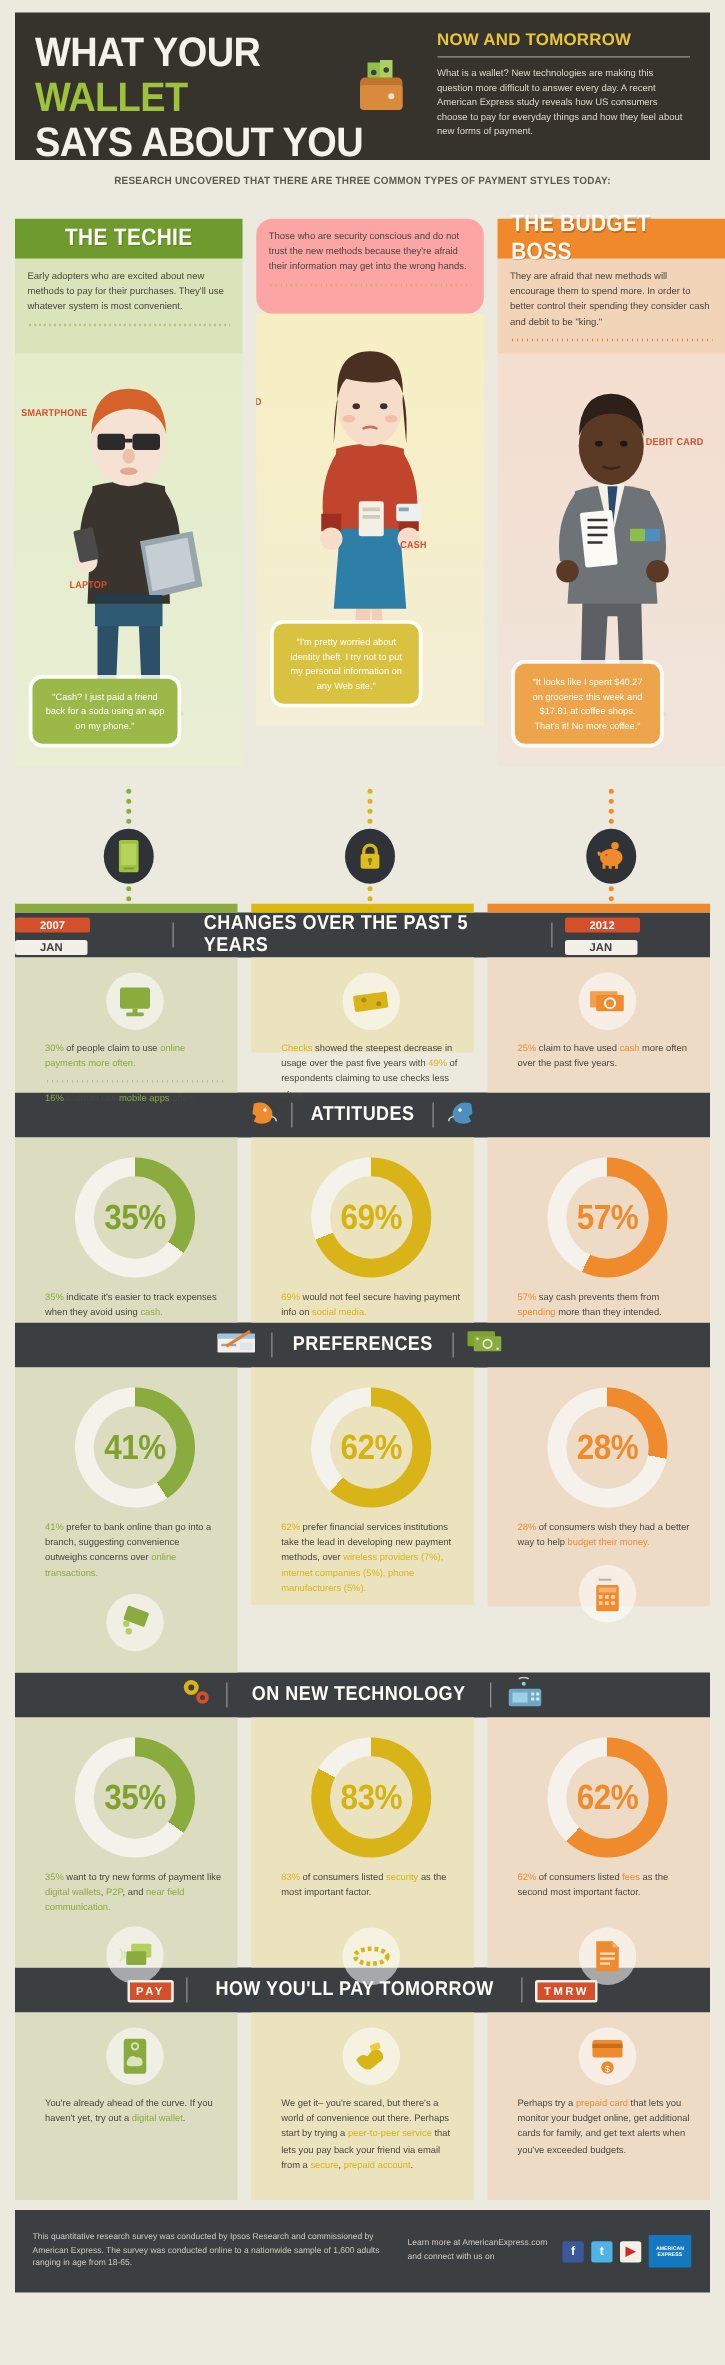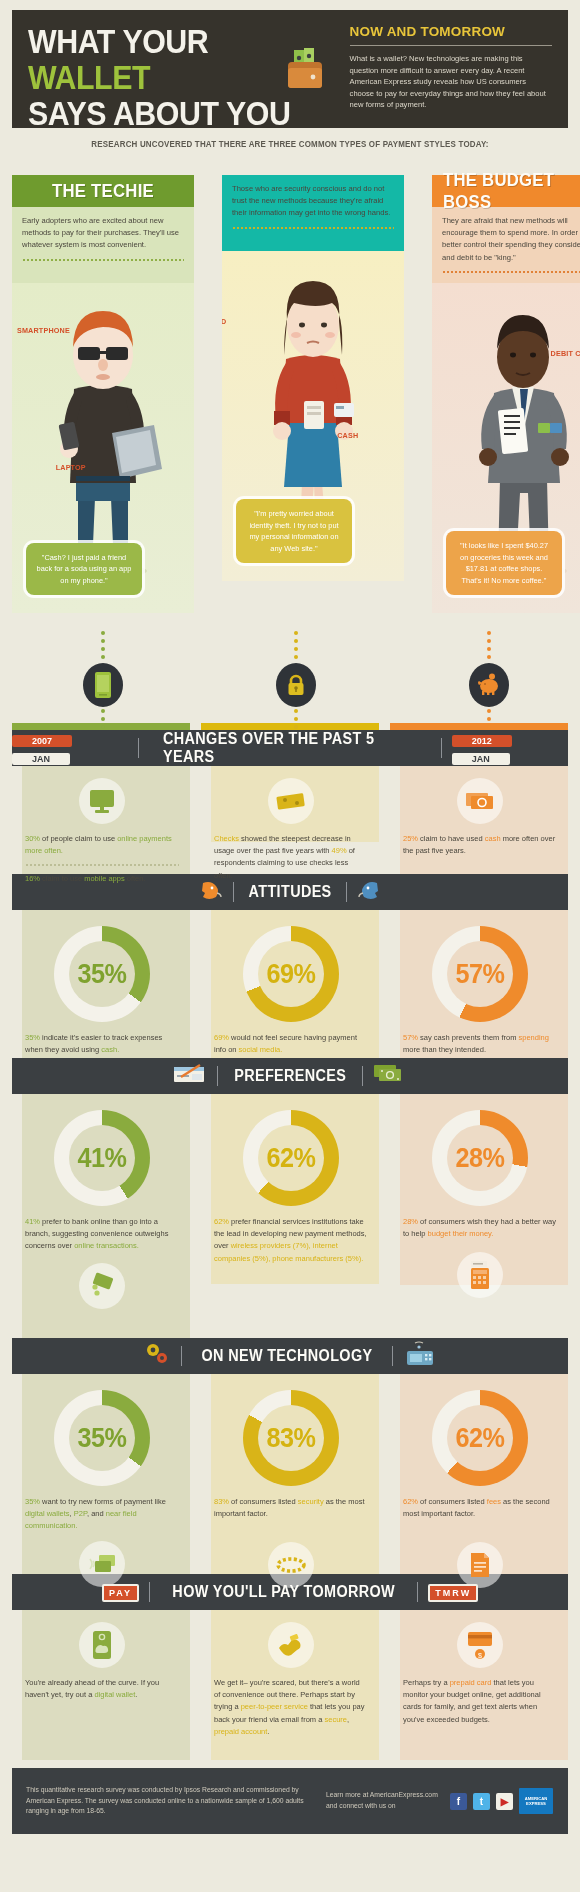--- a/index.html
+++ b/index.html
@@ -46,37 +46,37 @@
   
   .research-line {
     text-align: center; color: #5d5a51;
     font-size: 8.4px; font-weight: bold; letter-spacing: 0.2px;
     margin: 11px 0 8px 0;
     font-family: "Liberation Sans Narrow","Liberation Sans",sans-serif;
     transform: scaleX(0.95);
   }
 
   
-  .personas { display: flex; gap: 28px; padding: 18px 12px; justify-content: space-between; }
+  .personas { display: flex; gap: 11px; padding: 18px 12px; justify-content: space-between; }
   .persona { width: 182px; position: relative; }
   .persona-head {
     height: 32px; display: flex; align-items: center; justify-content: center;
   }
   .persona-head span {
     font-family: "Liberation Sans Narrow","Liberation Sans",sans-serif;
     font-weight: bold; font-size: 19px; color: #fdfcf7;
     letter-spacing: 0.3px; transform: scaleX(0.88);
     text-shadow: 1px 1px 0 rgba(0,0,0,0.18);
   }
   .p1 .persona-head { background: #6f9b2e; }
   .p2 .persona-head { background: #ddb90d; }
   .p3 .persona-head { background: #f0892c; }
   .persona-body { padding: 8px 10px 6px 10px; height: 76px; }
   .p1 .persona-body { background: #d9e4bb; }
-  .p2 .persona-body { background: #14b8a6; }
+  .p2 .persona-body { background: #fca5a5; border-radius: 13px; }
   .p3 .persona-body { background: #f2d4b9; }
   .persona-body p { font-size: 7.6px; line-height: 12.2px; color: #4a463d; }
   .dots-rule { height: 2px; margin-top: 7px;
     background-image: radial-gradient(circle, #c8692e 0.7px, transparent 0.8px);
     background-size: 4px 2px; }
   .p1 .dots-rule { background-image: radial-gradient(circle,#8aab3e 0.7px,transparent 0.8px); }
   .p2 .dots-rule { background-image: radial-gradient(circle,#d8b21a 0.7px,transparent 0.8px); }
   .p3 .dots-rule { background-image: radial-gradient(circle,#e07b2c 0.7px,transparent 0.8px); }
 
   .persona-scene { height: 330px; position: relative; overflow: hidden; }
@@ -120,21 +120,21 @@
     display: flex; align-items: center; justify-content: center; gap: 10px;
   }
   .band-title {
     font-family: "Liberation Sans Narrow","Liberation Sans",sans-serif;
     font-weight: bold; color: #fdfcf7; font-size: 16px;
     letter-spacing: 0.4px; transform: scaleX(0.9);
   }
   .band-sep { width: 1px; height: 20px; background: #8e9297; }
 
   .triple { display: flex; gap: 11px; padding: 0 12px; }
-  .cell { width: 182px; padding: 10px 11px 12px 3px; margin-left: 10px; }
+  .cell { width: 182px; padding: 10px 11px 12px 24px; }
   .c1 { background: #dcdcc0; }
   .c2 { background: #ebe3bd; }
   .c3 { background: #eddbc6; }
   .cell p { font-size: 7.5px; line-height: 12.2px; color: #4a463d; }
   .cell p .g { color: #8aab3e; }
   .cell p .y { color: #d9b418; }
   .cell p .o { color: #ef8b2c; }
 
   .iconwrap { width: 46px; height: 46px; border-radius: 50%;
     background: rgba(255,255,255,0.55); margin: 2px auto 9px auto;

